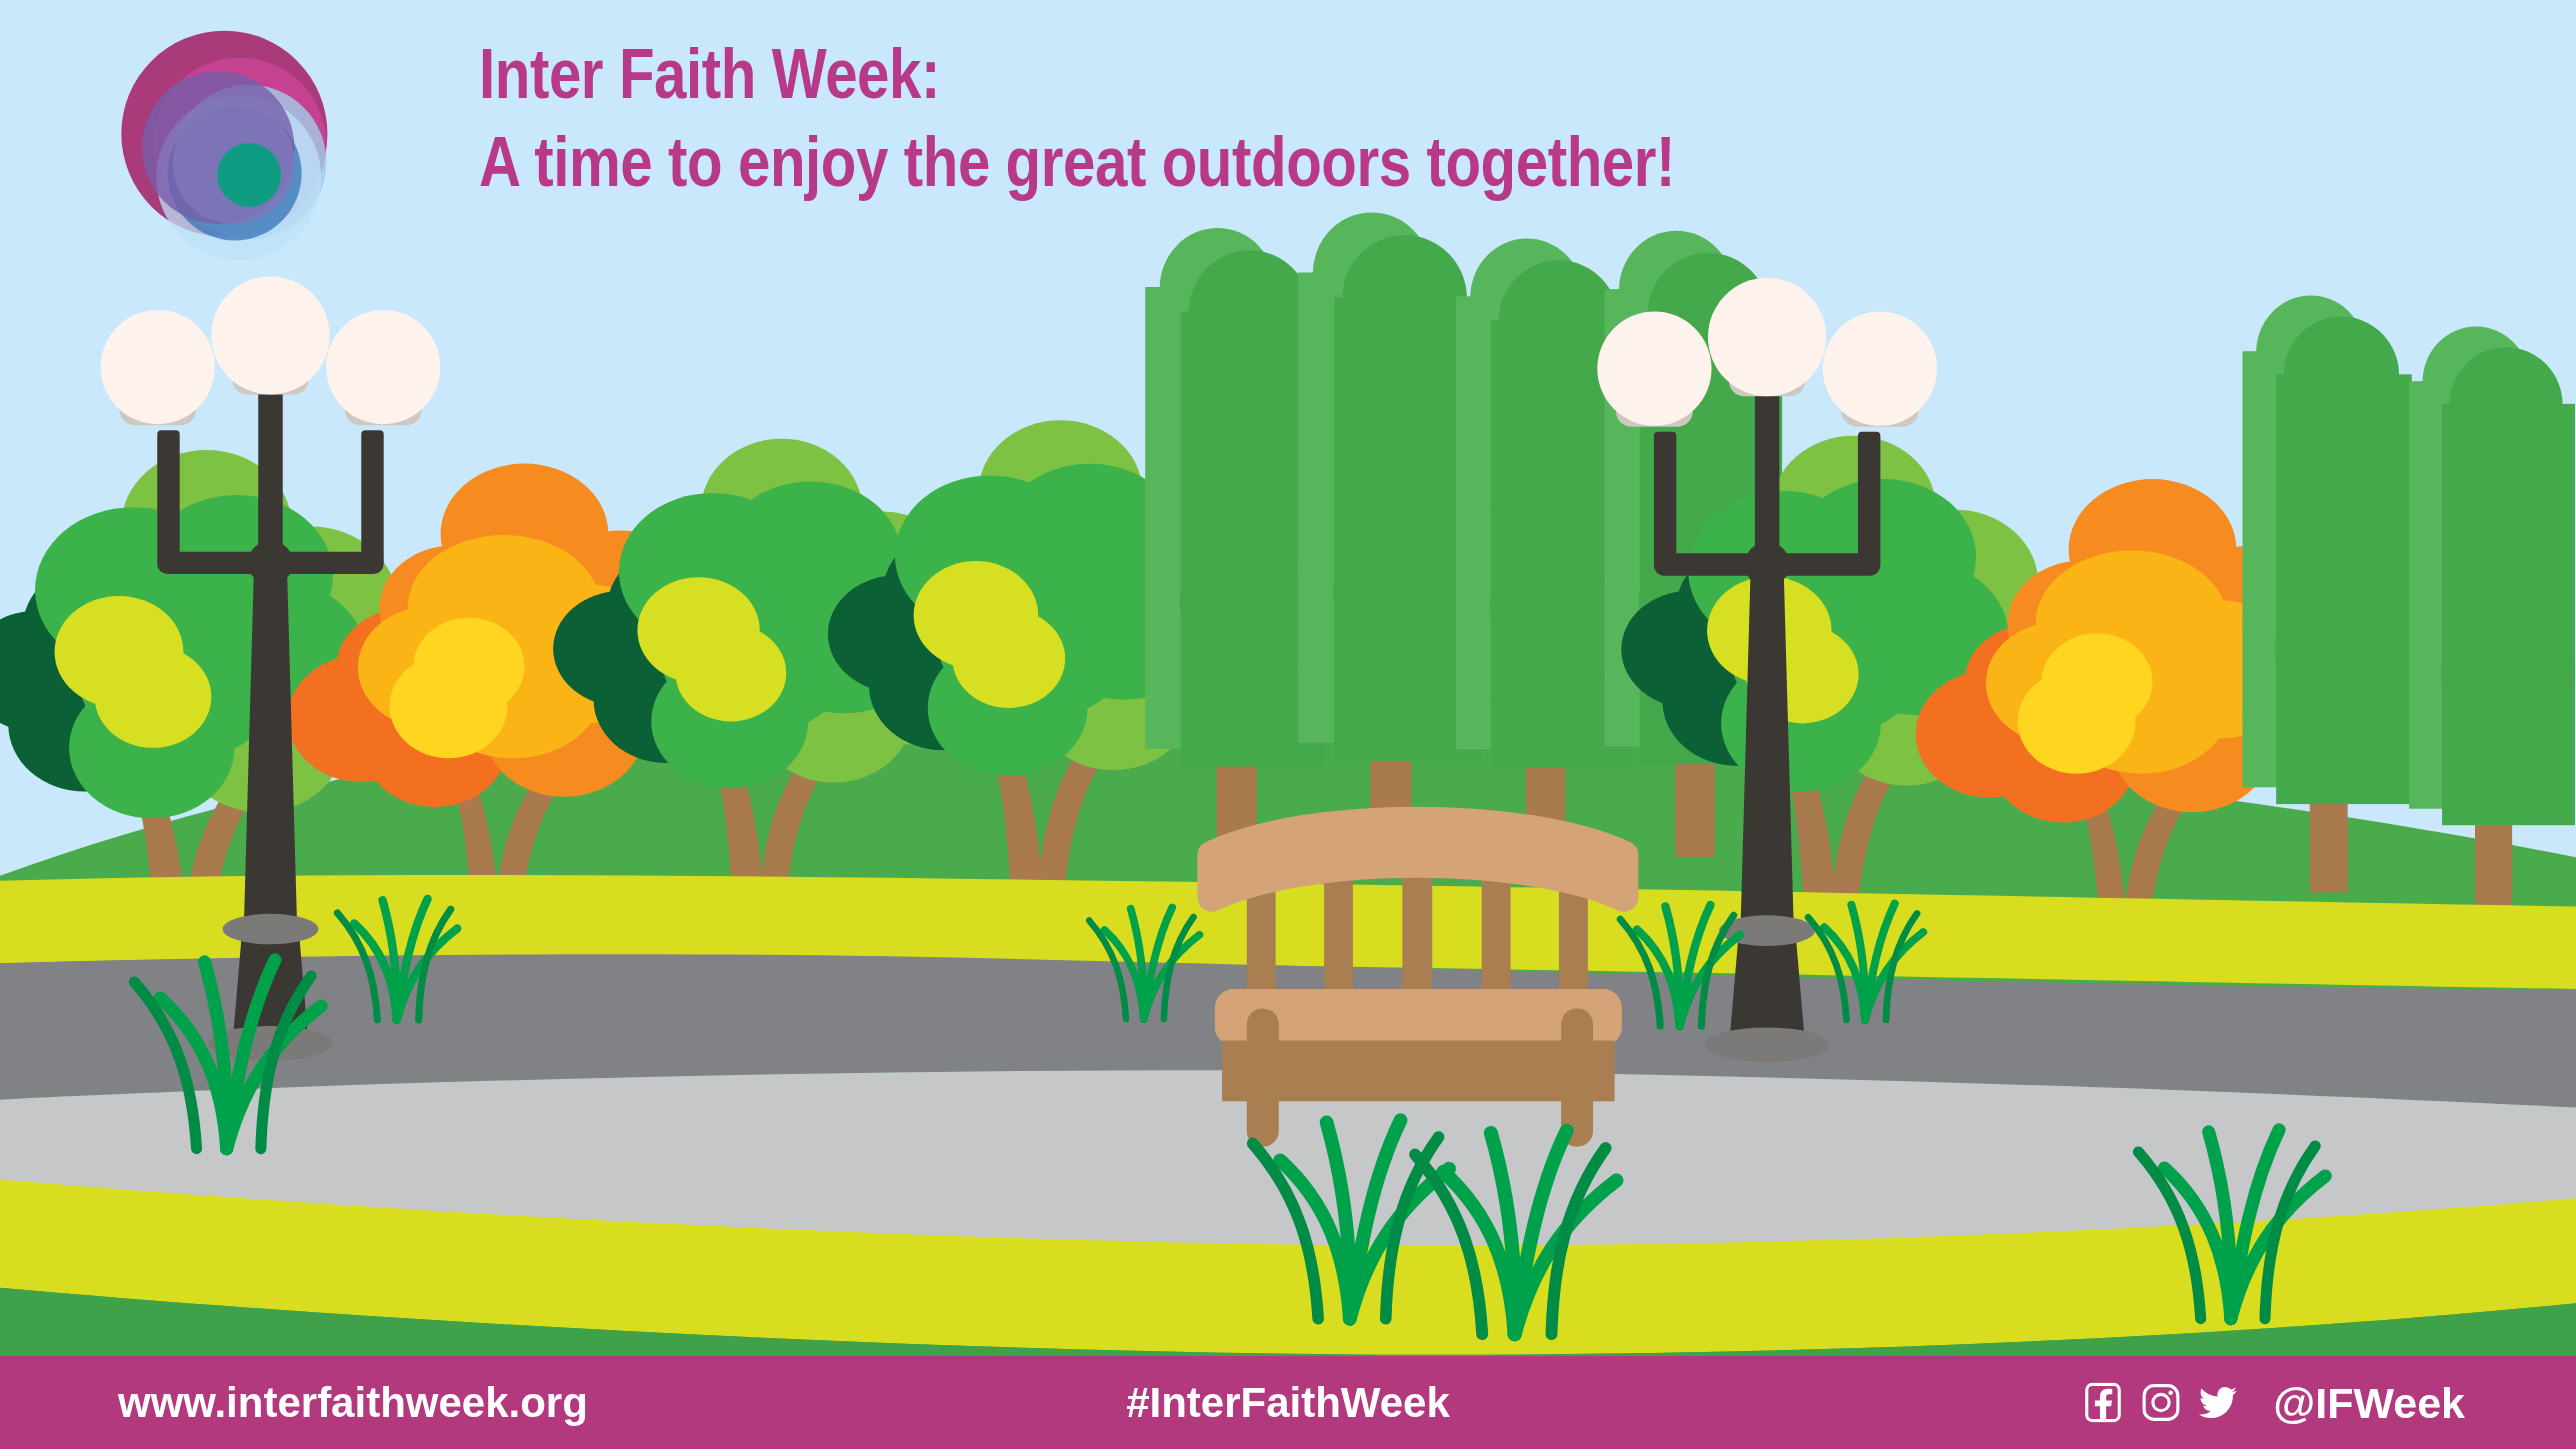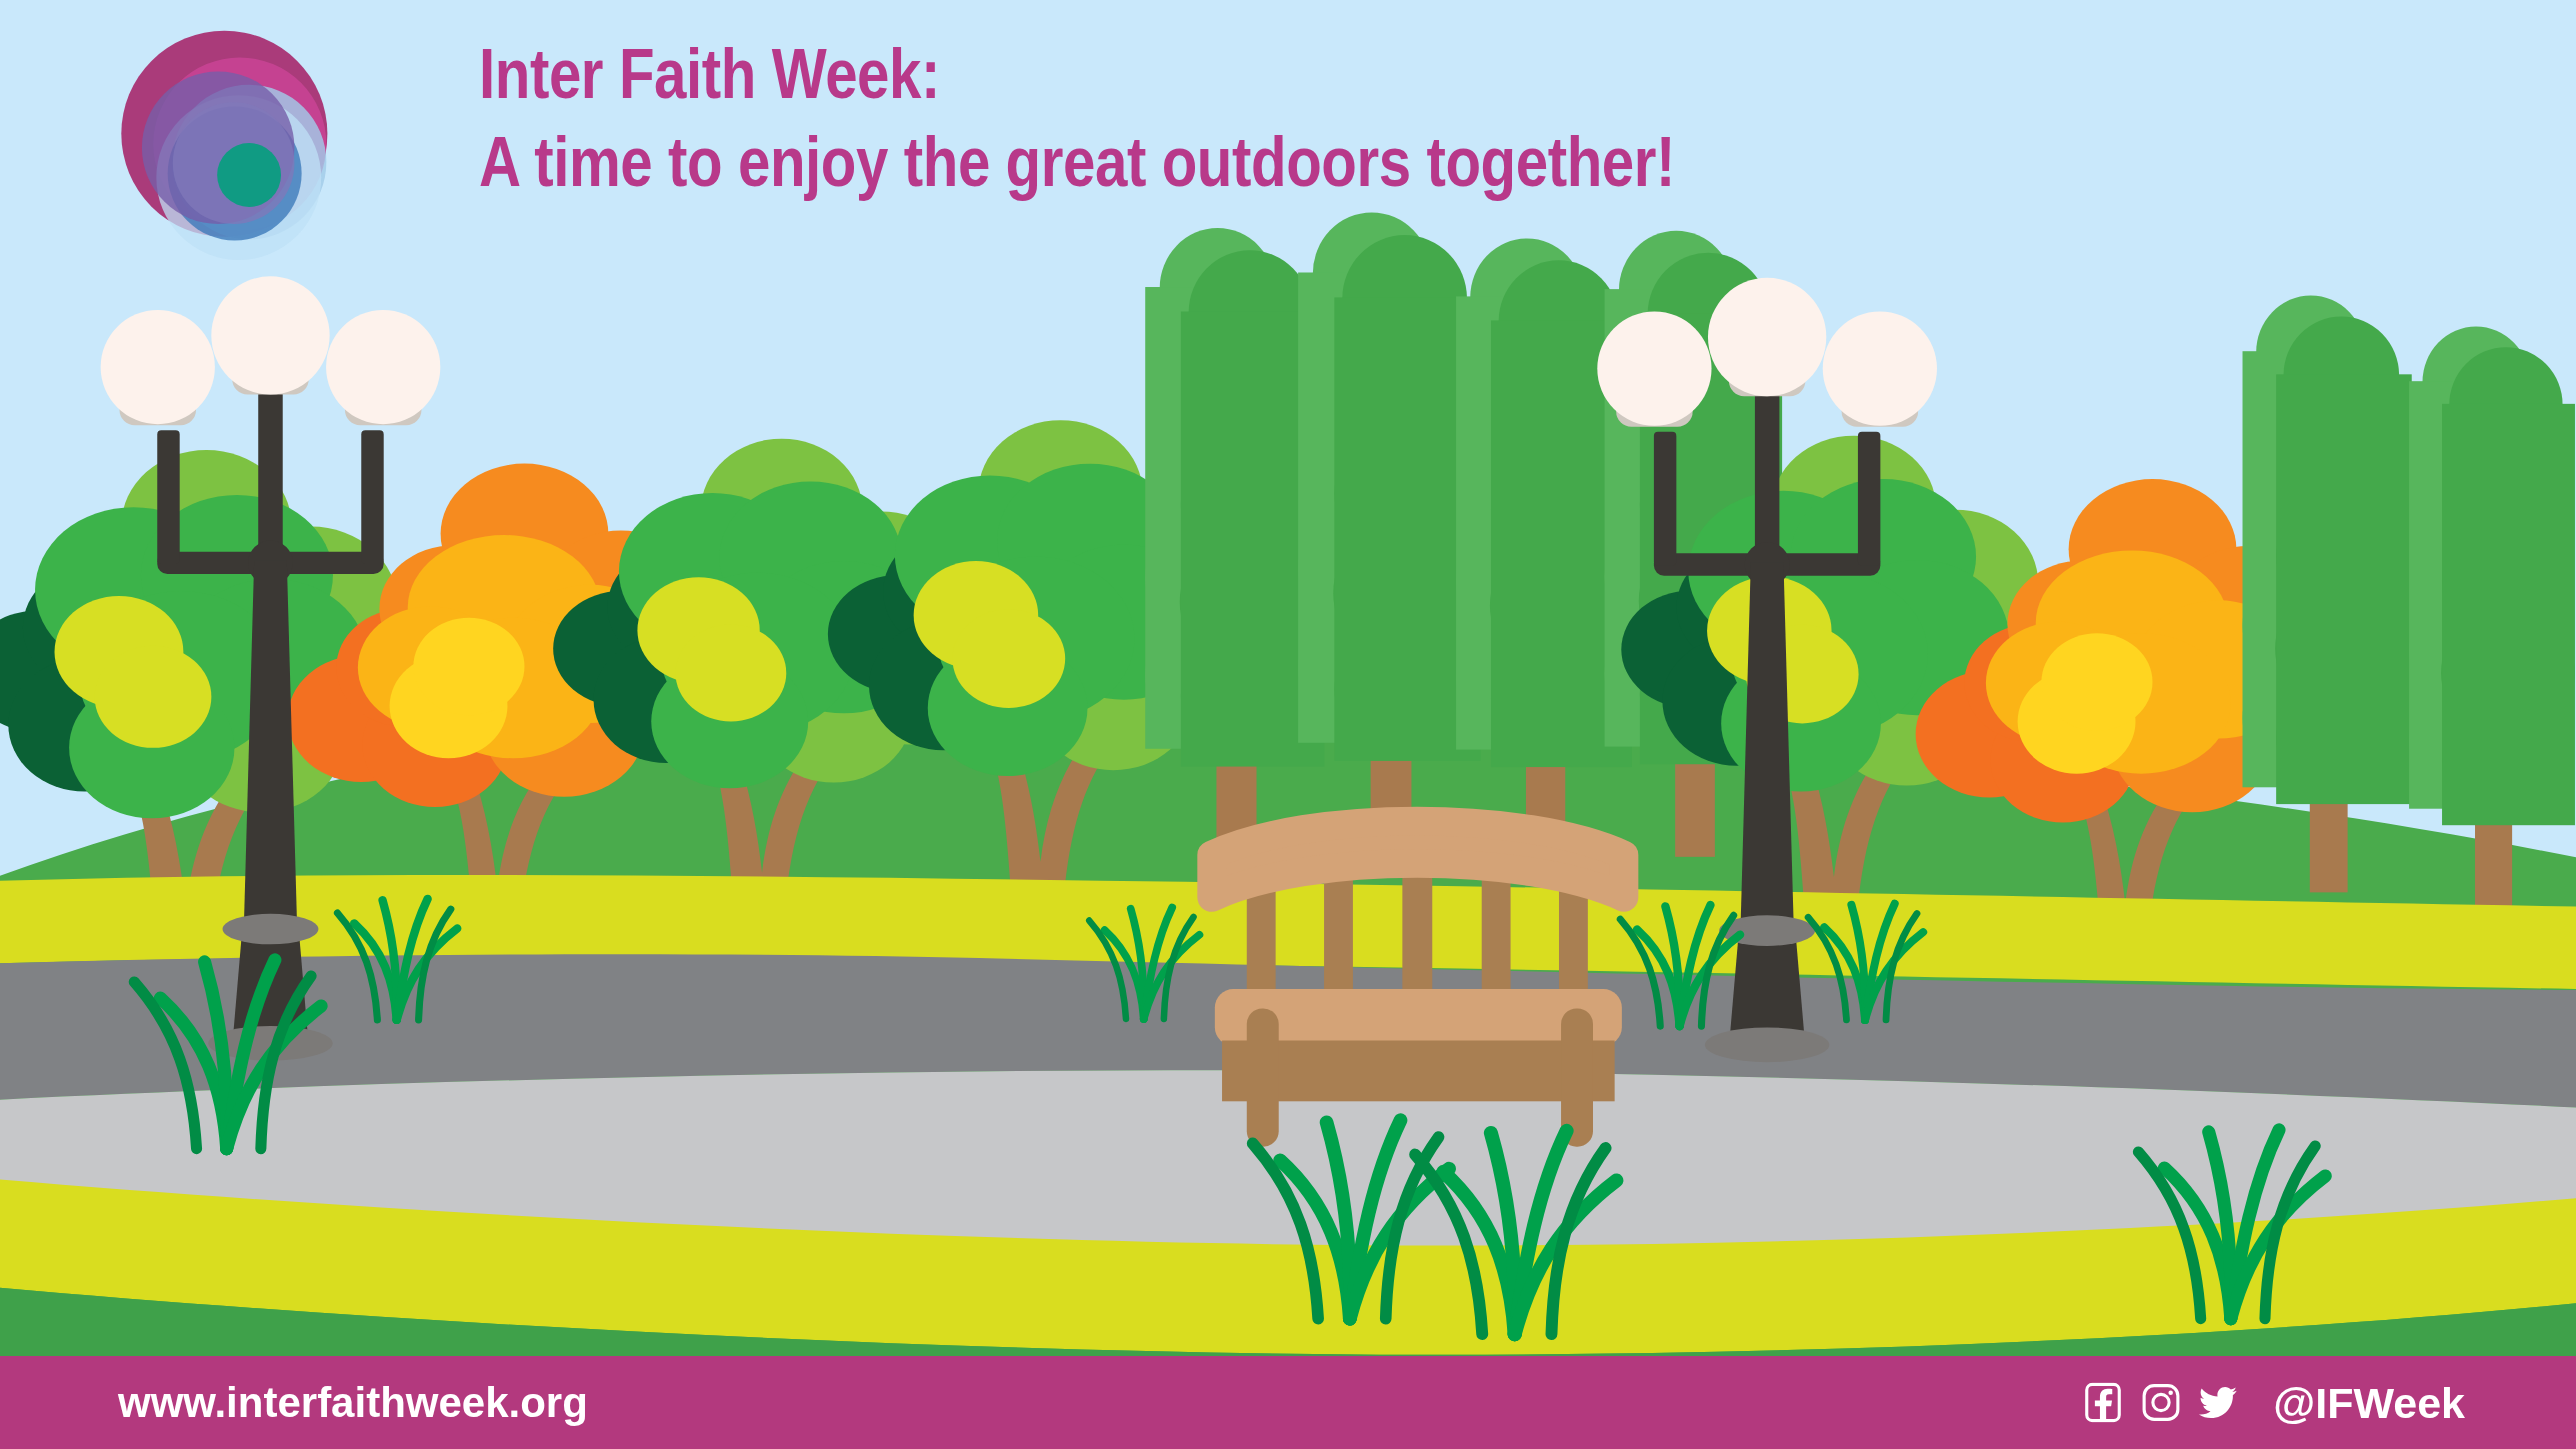--- a/index.html
+++ b/index.html
@@ -295,20 +295,23 @@
       <span class="title-line l2">A time to enjoy the great outdoors together!</span>
     </div>
   </div>
 
   <div id="footer">
 
     <div id="footer-url">
       <span class="footer-text">www.interfaithweek.org</span>
     </div>
 
+    <div id="footer-hash">
+      <span class="footer-text">#InterFaithWeek</span>
+    </div>
 
     <div id="footer-social">
 
       <svg class="social-icon" viewBox="0 0 64 64" xmlns="http://www.w3.org/2000/svg">
         <rect x="6" y="3" width="52" height="58" rx="9" ry="9" fill="none" stroke="#ffffff" stroke-width="5"></rect>
         <path d="M37 61 L37 38 L45 38 L46.4 28.6 L37 28.6 L37 23.4
                  C37 20.6 37.8 18.8 41.7 18.8 L46.8 18.8 L46.8 10.4
                  C45.9 10.3 42.9 10 39.4 10 C32.1 10 27.1 14.5 27.1 22.7
                  L27.1 28.6 L19 28.6 L19 38 L27.1 38 L27.1 61 Z" fill="#ffffff"></path>
       </svg>

